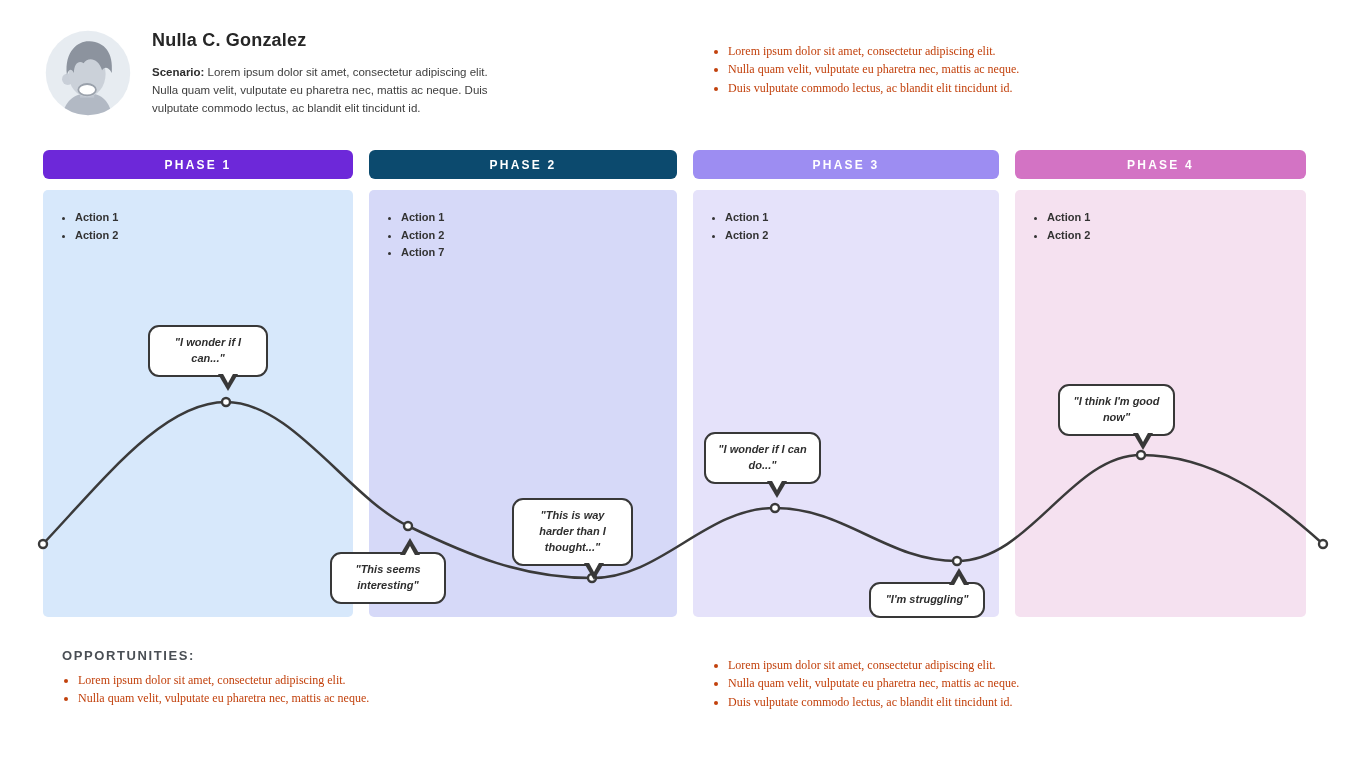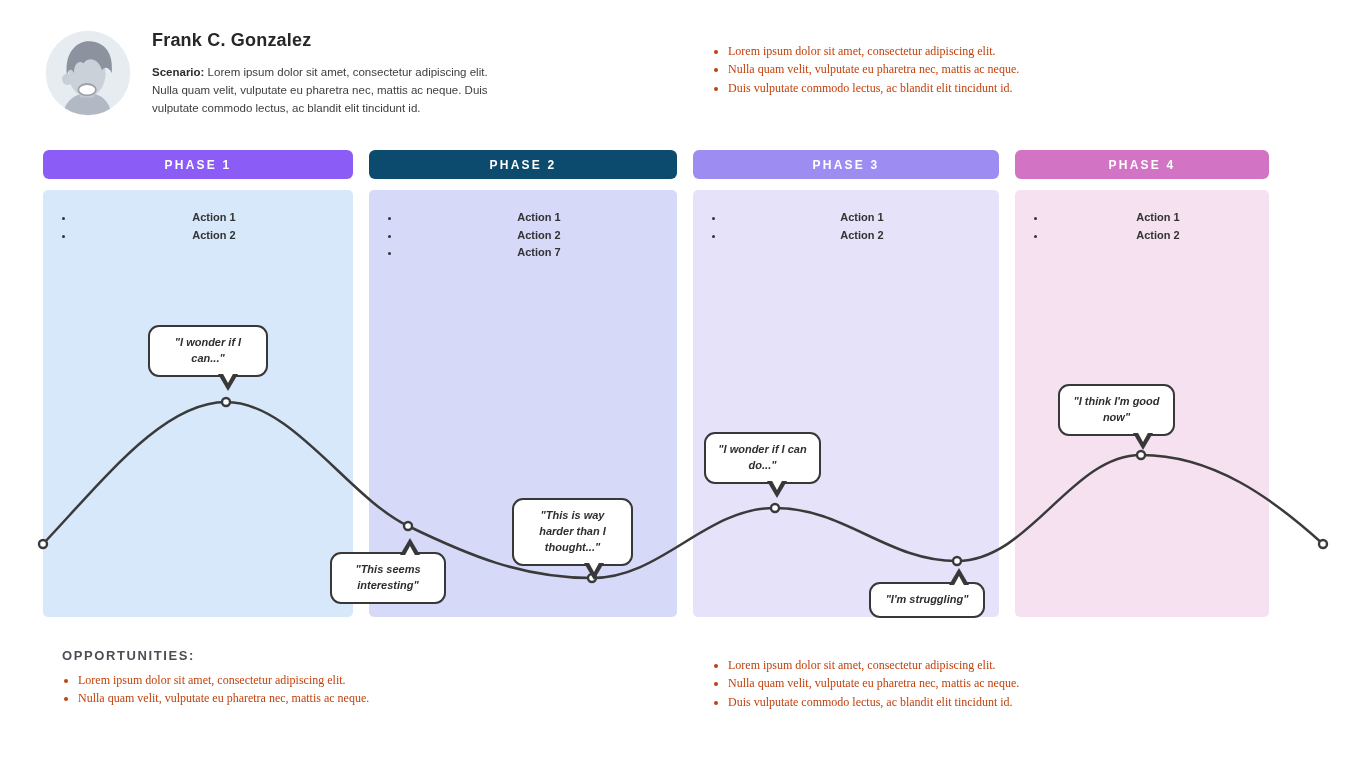--- a/index.html
+++ b/index.html
@@ -41,29 +41,29 @@
   .phase-head {
     position:absolute; top:150px; height:29px; border-radius:6px;
     display:flex; align-items:center; justify-content:center;
   }
   .phase-head span {
     color:#ffffff; font-size:12px; font-weight:bold; letter-spacing:2.2px;
   }
   .phase-col {
     position:absolute; top:190px; height:427px; border-radius:5px;
   }
-  .action-list { margin:19px 0 0 32px;text-align:center; }
+  .action-list { margin:19px 0 0 32px; }
   .action-list li {
     font-size:11px; font-weight:bold; color:#333333;
     line-height:1.5; margin-bottom:1px;
   }
   .p1 { left:43px;  width:310px; }
   .p2 { left:369px; width:308px; }
   .p3 { left:693px; width:306px; }
-  .p4 { left:1015px; width:254px; }
+  .p4 { left:1015px; width:291px; }
 
   
   .curve-svg { position:absolute; left:0; top:0; width:1366px; height:768px; pointer-events:none; }
 
   
   .bubble {
     position:absolute; z-index:5;
     background:#ffffff; border:2.5px solid #383838; border-radius:11px;
     padding:8px 8px; text-align:center;
     font-size:11px; font-weight:bold; font-style:italic; line-height:1.45;
@@ -111,32 +111,32 @@
     <g clip-path="url(#ac)">
       <path d="M20 104 C22 80 37 73 50 73 C63 73 76 80 78 104 Z" fill="#B2B9C4"></path>
       <rect x="41" y="62" width="16" height="16" fill="#C0C6D0"></rect>
       <circle cx="27" cy="57" r="6.5" fill="#C9CFD8"></circle>
       <ellipse cx="49" cy="51" rx="21" ry="26" fill="#CBD1D9"></ellipse>
       <path d="M26 52 C23 24 40 13 52 14 C69 15 79 27 77 50 C73 42 68 43 66 47 C62 33 50 31 45 39 C40 35 34 39 34 50 C31 44 28 46 26 52 Z" fill="#8C939E"></path>
       <ellipse cx="49" cy="69" rx="10" ry="6.5" fill="#FFFFFF" stroke="#9AA1AB" stroke-width="2"></ellipse>
     </g>
   </svg>
 </div>
-<div class="persona-name">Frank C. Gonzalez</div>
+<div class="persona-name">Nulla C. Gonzalez</div>
 <div class="persona-scenario"><b>Scenario:</b><span> Lorem ipsum dolor sit amet, consectetur adipiscing elit. Nulla quam velit, vulputate eu pharetra nec, mattis ac neque. Duis vulputate commodo lectus, ac blandit elit tincidunt id.</span></div>
 
 <div class="note-section expectations">
   <ul class="note-list">
     <li>Lorem ipsum dolor sit amet, consectetur adipiscing elit.</li>
     <li>Nulla quam velit, vulputate eu pharetra nec, mattis ac neque.</li>
     <li>Duis vulputate commodo lectus, ac blandit elit tincidunt id.</li>
   </ul>
 </div>
 
-<div class="phase-head p1" style="background: #8b5cf6;">
+<div class="phase-head p1" style="background: #6d28d9;">
     <span>PHASE 1</span>
   </div>
 <div class="phase-head p2" style="background: #0c4a6e;">
     <span>PHASE 2</span>
   </div>
 <div class="phase-head p3" style="background: rgb(157, 141, 242);">
     <span>PHASE 3</span>
   </div>
 <div class="phase-head p4" style="background: rgb(211, 115, 196);">
     <span>PHASE 4</span>

